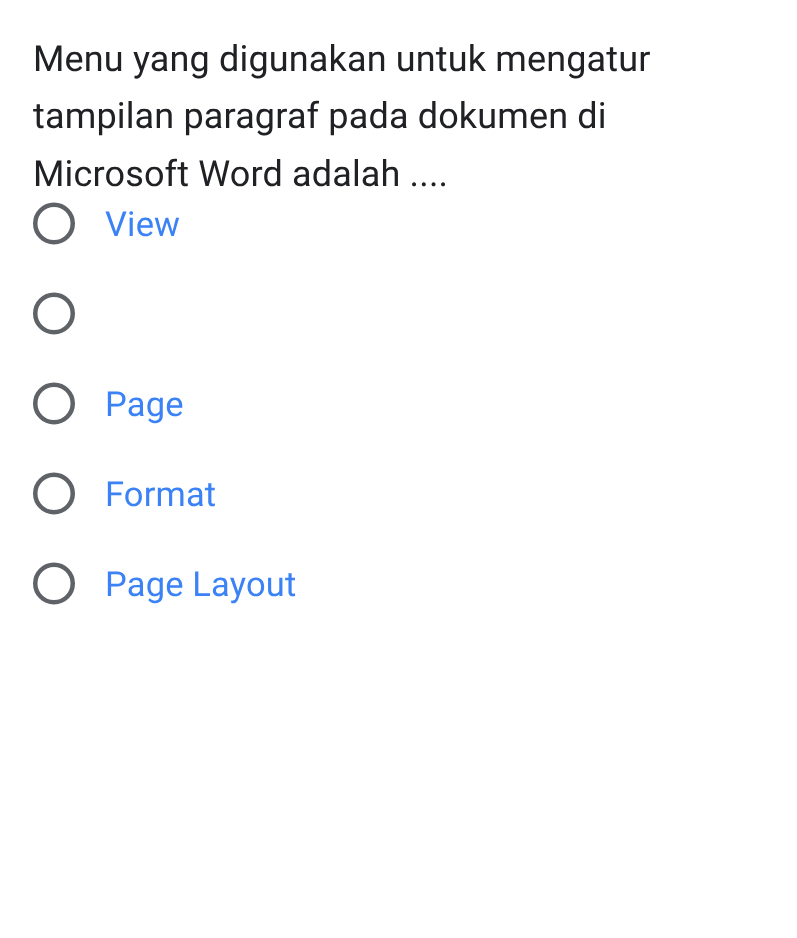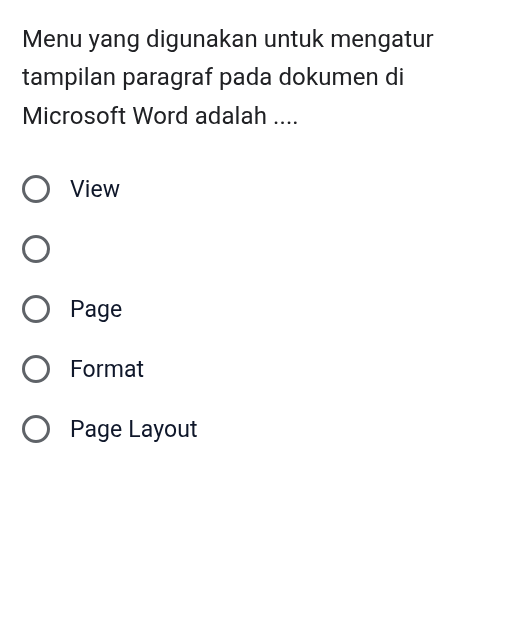--- a/index.html
+++ b/index.html
@@ -12,21 +12,20 @@
     height: 625px;
     font-family: 'Roboto', Arial, sans-serif;
     background: #ffffff;
     padding: 20px 20px 20px 22px;
     color: #202124;
   }
   .question {
     font-size: 24px;
     line-height: 1.6;
     color: #202124;
-    margin-bottom: 40px;
     letter-spacing: 0.1px;
   }
   .options {
     display: flex;
     flex-direction: column;
     gap: 32px;
   }
   .option {
     display: flex;
     align-items: center;
@@ -36,21 +35,21 @@
   .radio {
     width: 28px;
     height: 28px;
     border: 3px solid #5f6368;
     border-radius: 50%;
     flex-shrink: 0;
     background: #ffffff;
   }
   .option-label {
     font-size: 23px;
-    color: #0f172a;
+    color: #3b82f6;
     letter-spacing: 0.1px;
   }
 </style>
 </head>
 <body>
 
 <div class="question">Menu yang digunakan untuk mengatur tampilan paragraf pada dokumen di Microsoft Word adalah ....</div>
 
 <div class="options">
   <div class="option">

